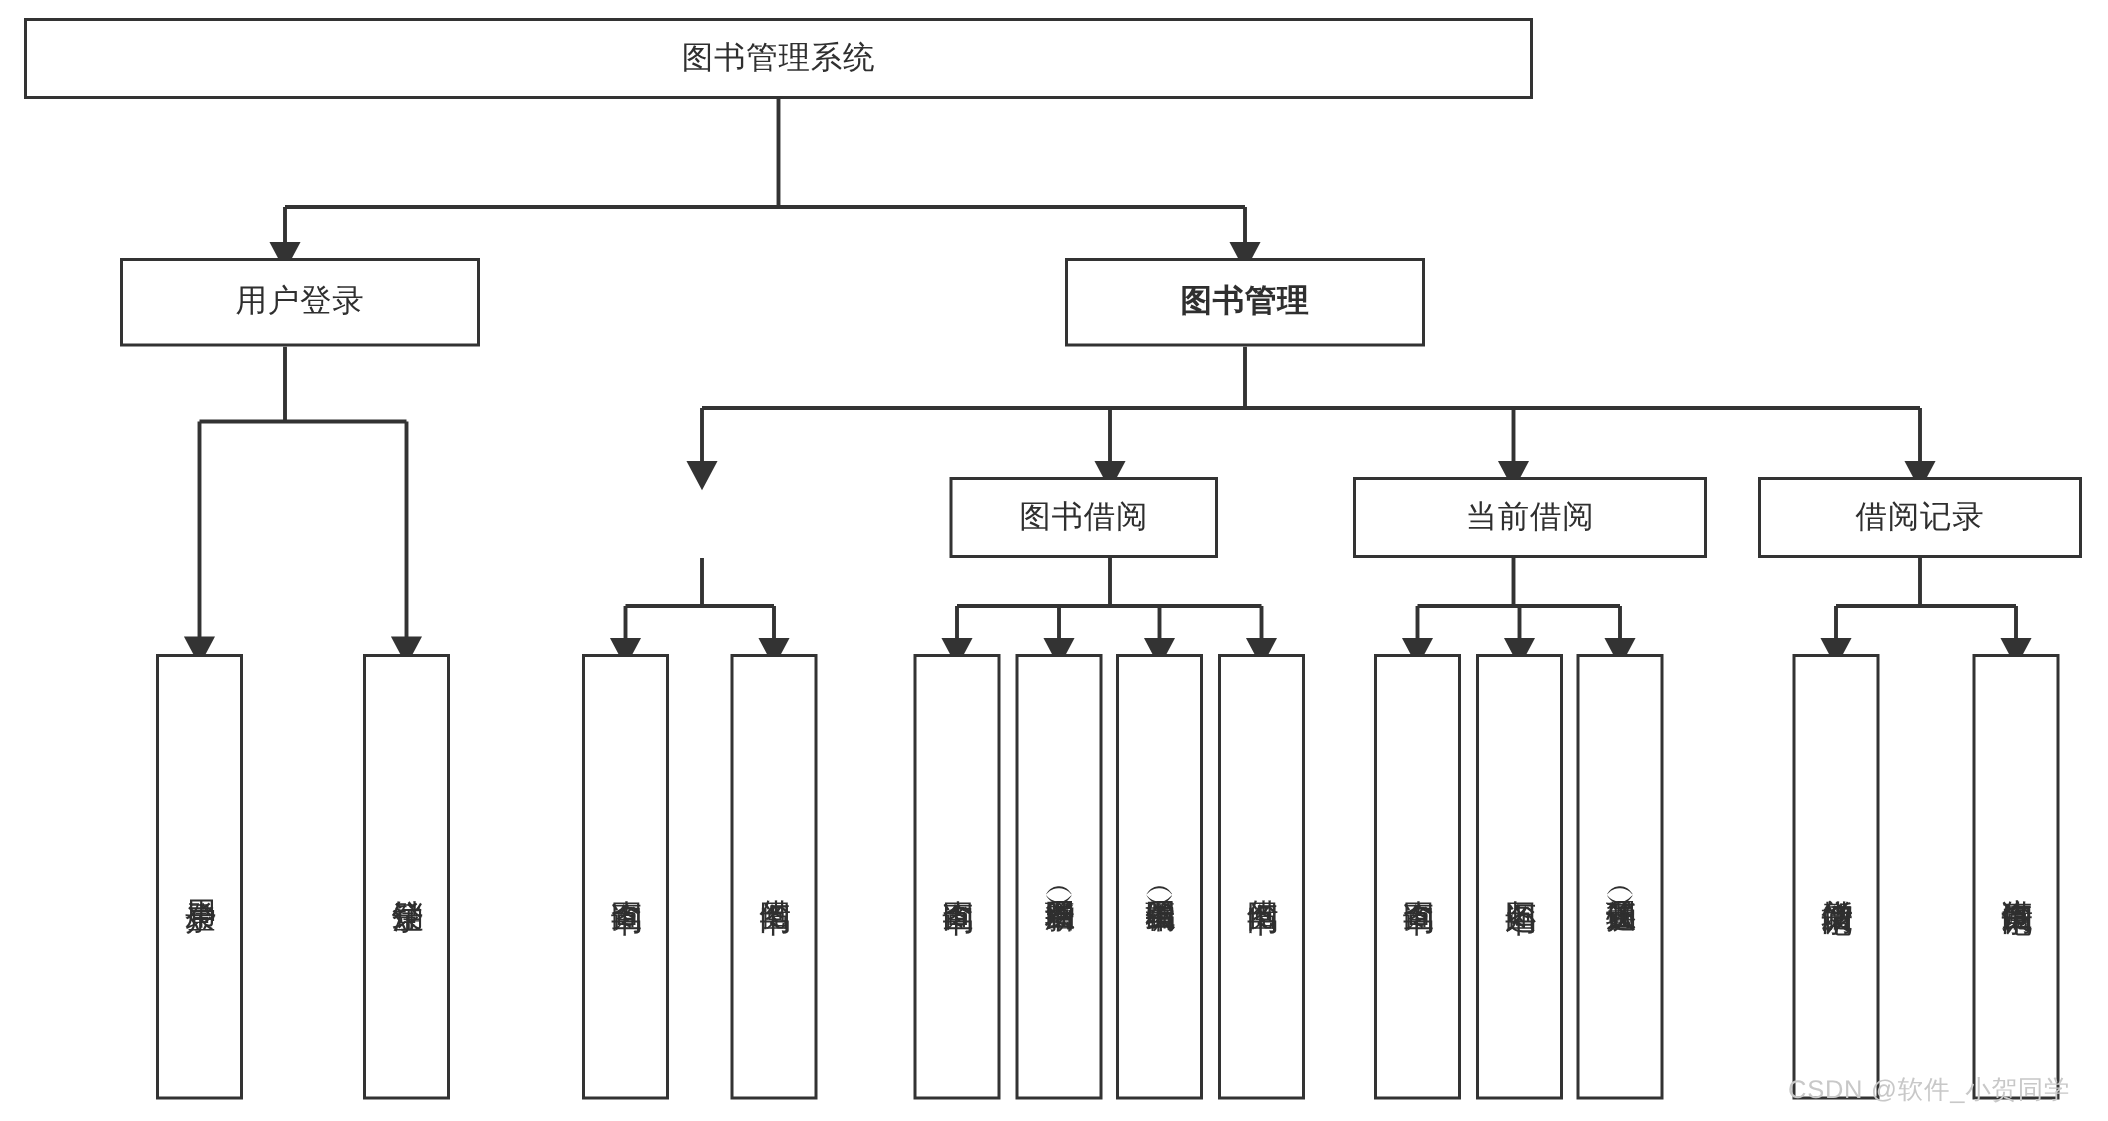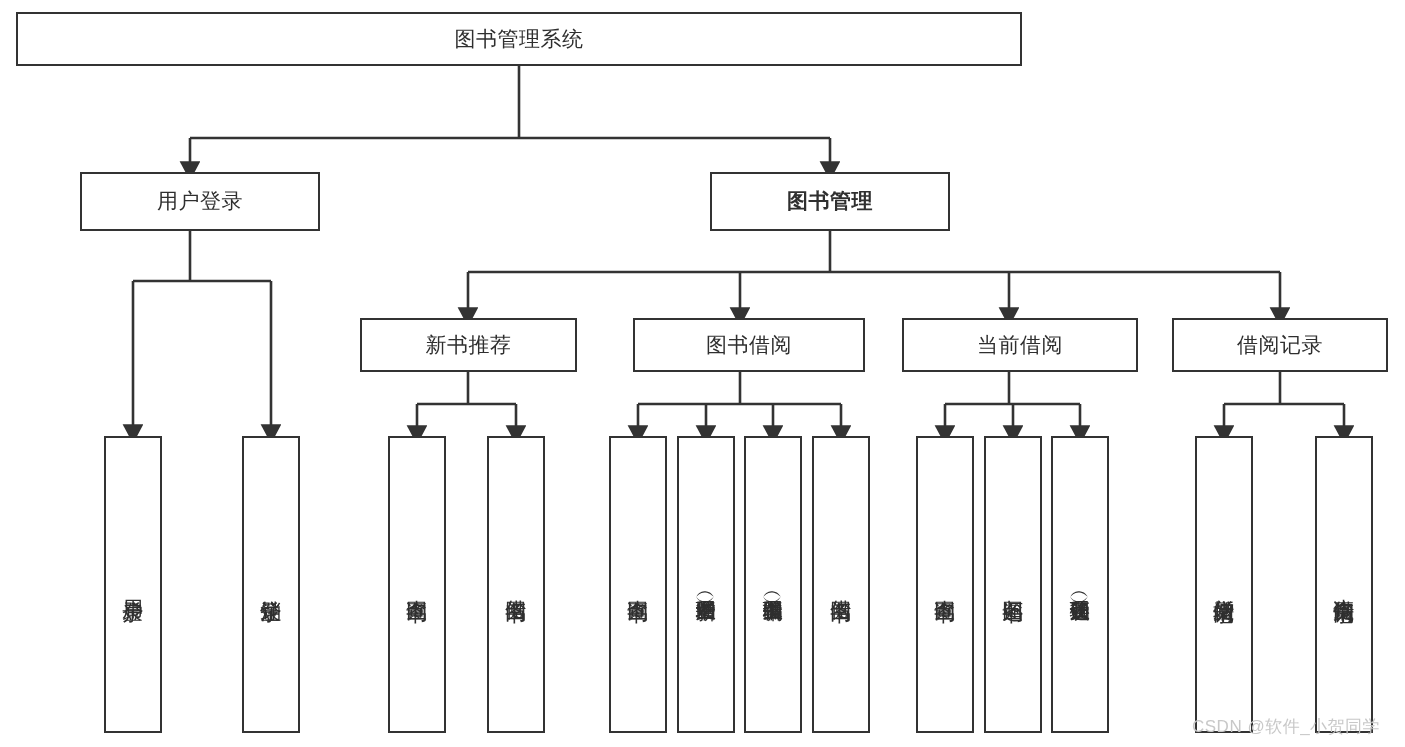--- a/index.html
+++ b/index.html
@@ -129,24 +129,21 @@
     <span class="node-label">图书管理系统</span>
   </div>
 
   <div class="node" style="left:80px; top:172px; width:240px; height:59px;">
     <span class="node-label">用户登录</span>
   </div>
   <div class="node" style="left:710px; top:172px; width:240px; height:59px;font-weight:bold;">
     <span class="node-label">图书管理</span>
   </div>
 
-  <div class="node" style="left:360px; top:318px; width:217px; height:54px;">
-    <span class="node-label">新书推荐</span>
-  </div>
-  <div class="node" style="left:633px; top:318px; width:232px; height:54px;">
+  <div class="node" style="left:633px; top:318px; width:179px; height:54px;">
     <span class="node-label">图书借阅</span>
   </div>
   <div class="node" style="left:902px; top:318px; width:236px; height:54px;">
     <span class="node-label">当前借阅</span>
   </div>
   <div class="node" style="left:1172px; top:318px; width:216px; height:54px;">
     <span class="node-label">借阅记录</span>
   </div>
 
   <div class="node leaf" style="left:104px; top:436px; width:58px; height:297px;">

